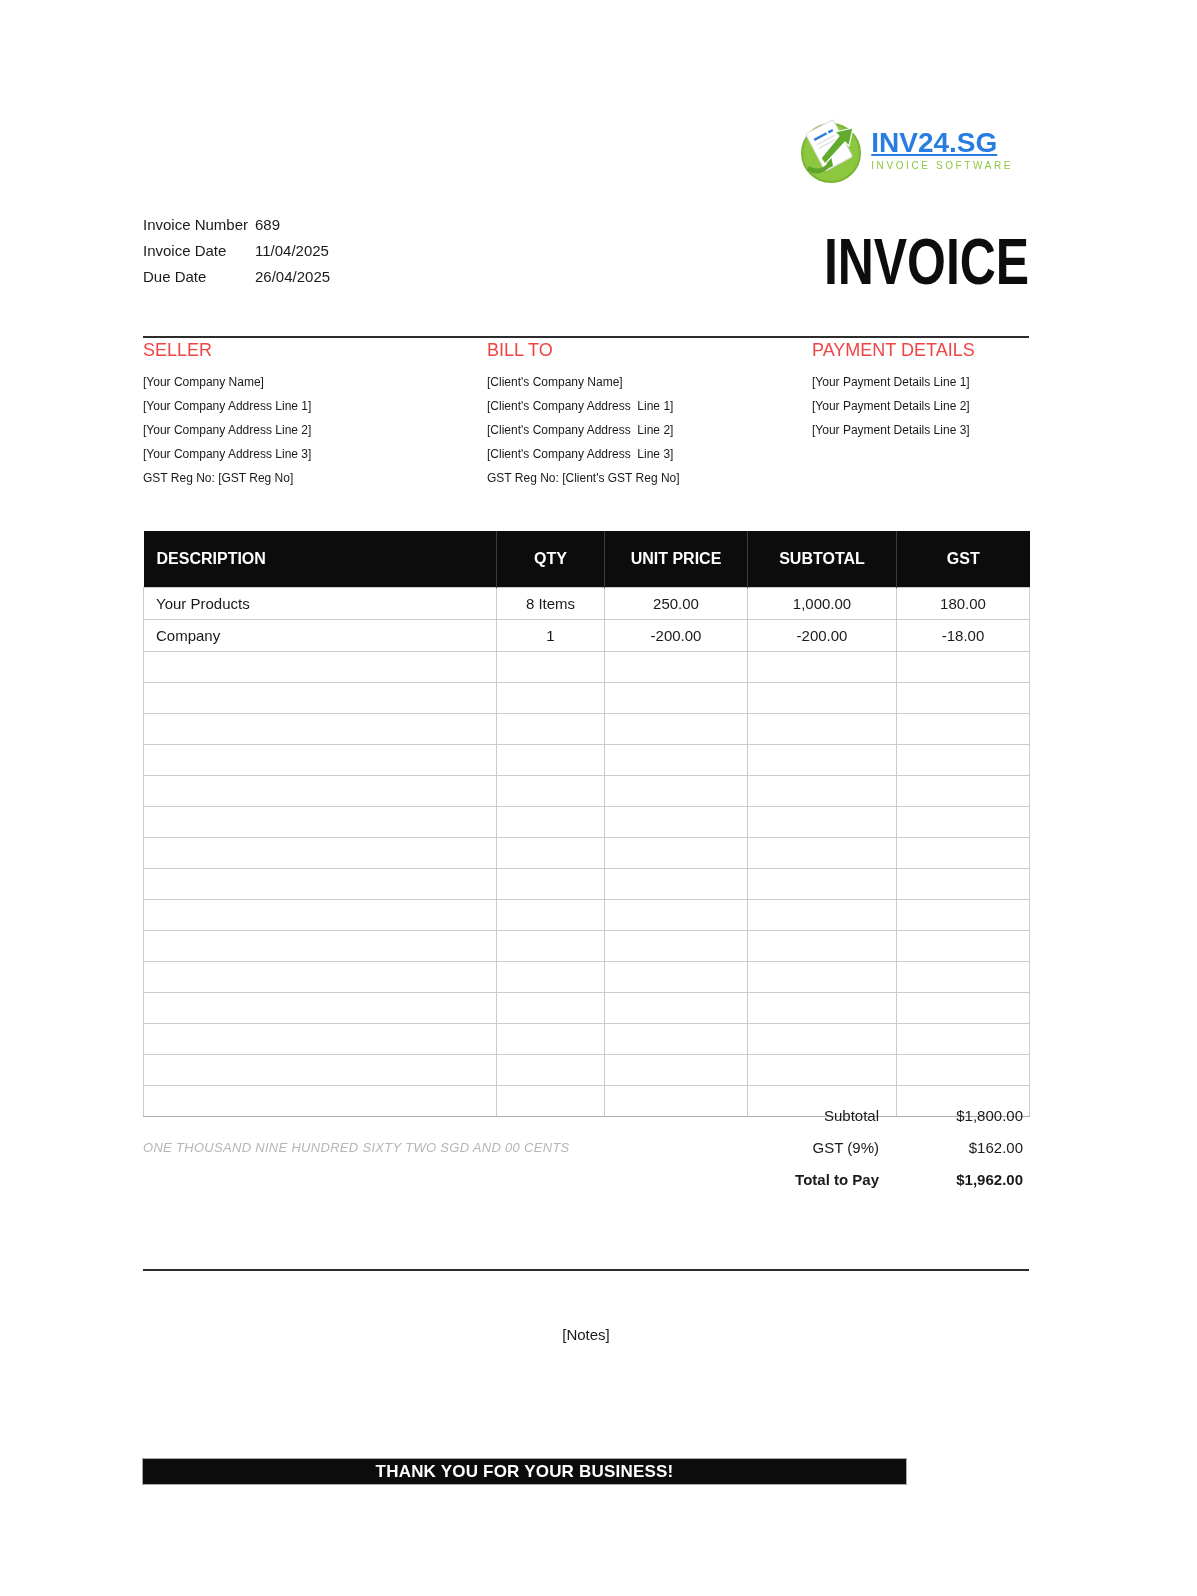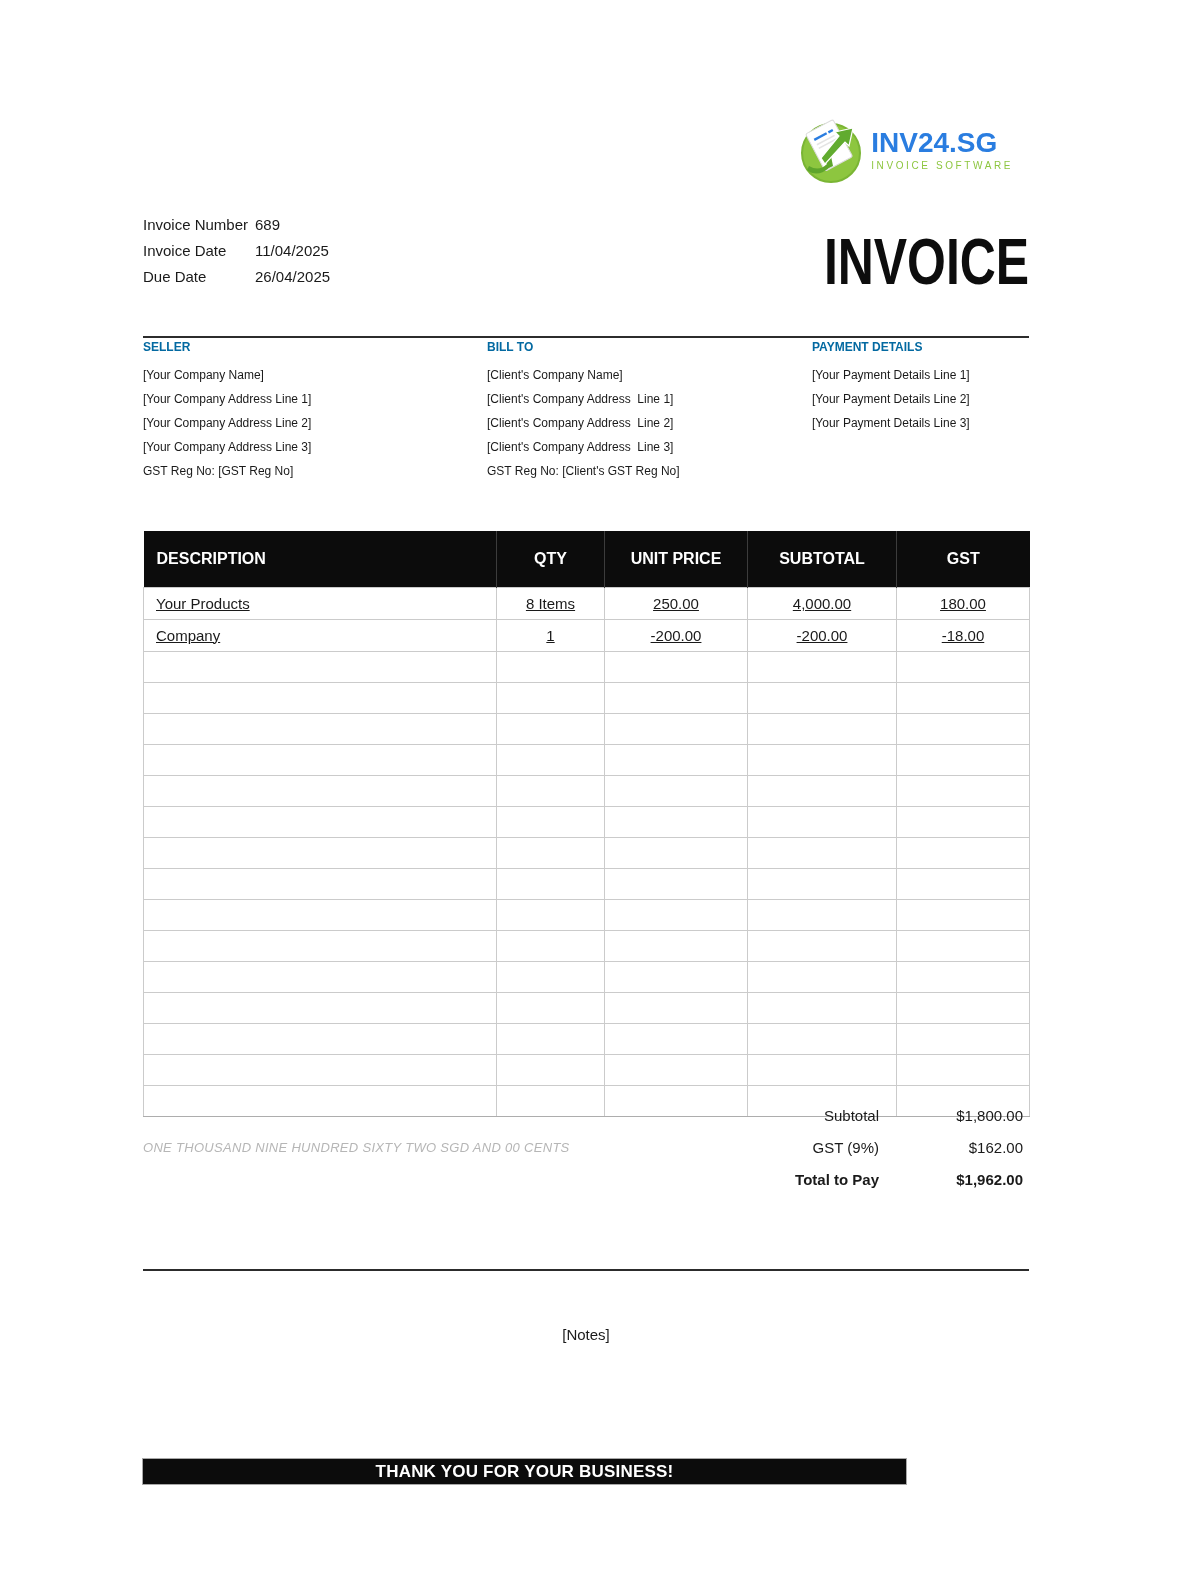--- a/index.html
+++ b/index.html
@@ -7,59 +7,59 @@
   .page {
     position:relative; width:1197px; height:1596px; background:#ffffff;
     font-family:"Liberation Sans", sans-serif; color:#111; overflow:hidden;
   }
   .content { position:absolute; left:143px; top:0; width:886px; height:100%; }
 
   
   .logo { position:absolute; top:116px; right:16px; display:flex; align-items:center; }
   .logo-icon { width:68px; height:68px; flex:0 0 auto; }
   .logo-text { margin-left:6px; }
-  .brand-name { font-size:28px; font-weight:bold; color:#2a7de0; line-height:1; }
+  .brand-name { font-size:28px; font-weight:bold; color:#2a7de0; line-height:1;text-decoration:underline; }
   .brand-tagline { font-size:10px; color:#8dc63f; letter-spacing:2.6px; margin-top:3px; }
 
   
   .meta { position:absolute; left:0; top:212px; font-size:15px; color:#1a1a1a; }
   .meta-row { display:flex; height:26px; line-height:26px; }
   .meta-label { width:112px; }
 
   
   .invoice-title {
     position:absolute; top:230px; right:0; margin:0;
     font-size:64px; line-height:1; font-weight:bold; color:#0d0d0d;
     transform:scaleX(0.78); transform-origin:100% 0;
   }
 
   .rule-top { position:absolute; top:336px; left:0; width:100%; border-top:2px solid #2c2c2c; }
   .rule-bottom { position:absolute; top:1269px; left:0; width:100%; border-top:2.5px solid #2c2c2c; }
 
   
   .parties { position:absolute; top:340px; left:0; width:100%; display:flex; }
-  .party h3 { margin:0 0 9px 0; font-size:12px; font-weight:bold; color:#0369a1; }
+  .party h3 { margin:0 0 9px 0; font-size:18px; font-weight:normal; color:#ef4444; }
   .party-line { font-size:12px; line-height:24px; white-space:pre-wrap; color:#1a1a1a; }
   .party-seller { width:344px; }
   .party-bill { width:325px; }
   .party-payment { flex:1; }
 
   
   .invoice-table { position:absolute; top:531px; left:0; width:886px; border-collapse:collapse; table-layout:fixed; }
   .invoice-table thead th {
     background:#0c0c0c; color:#fff; height:56px; font-size:16px; font-weight:bold;
     text-align:center; padding:11px;
   }
   .invoice-table thead th:first-child { text-align:left; padding-left:13px; }
   .invoice-table thead th + th { border-left:1px solid #3c3c3c; }
   .invoice-table tbody td {
     border:1px solid #cbcbcb; height:31px; font-size:15px; color:#1a1a1a;
     text-align:center; padding:0; background:#fff;
   }
-  .invoice-table tbody tr.data-row td { height:32px;text-decoration:underline; }
+  .invoice-table tbody tr.data-row td { height:32px; }
   .invoice-table tbody td:first-child { text-align:left; padding-left:12px; }
   .invoice-table tbody tr:last-child td { border-bottom:1px solid #adadad; }
 
   
   .totals { position:absolute; top:1100px; left:0; width:100%; }
   .totals-row { display:flex; justify-content:flex-end; height:32px; line-height:32px; font-size:15px; color:#1a1a1a; }
   .totals-value { width:150px; text-align:right; padding-right:6px; }
   .totals-row.bold { font-weight:bold; }
   .amount-words { position:absolute; left:0; top:32px; height:32px; line-height:32px; font-size:13px; color:#b6b6b6; letter-spacing:0.3px;font-style:italic; }
 
@@ -158,21 +158,21 @@
           <th>UNIT PRICE</th>
           <th>SUBTOTAL</th>
           <th>GST</th>
         </tr>
       </thead>
       <tbody>
         <tr class="data-row">
           <td>Your Products</td>
           <td>8 Items</td>
           <td>250.00</td>
-          <td>4,000.00</td>
+          <td>1,000.00</td>
           <td>180.00</td>
         </tr>
         <tr class="data-row">
           <td>Company</td>
           <td>1</td>
           <td>-200.00</td>
           <td>-200.00</td>
           <td>-18.00</td>
         </tr>
       <tr>

